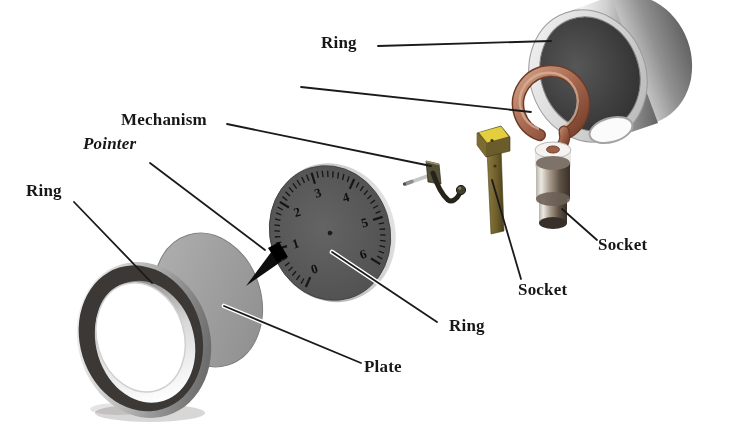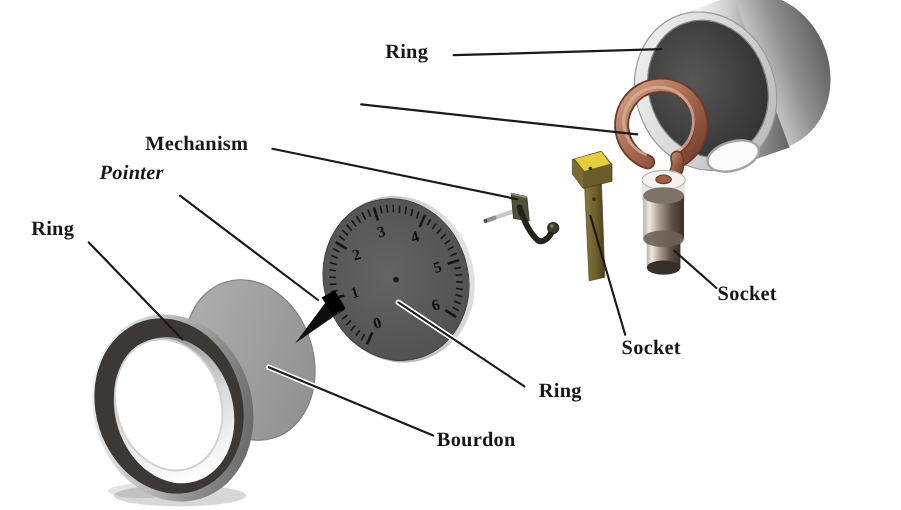--- a/index.html
+++ b/index.html
@@ -229,17 +229,17 @@
     <line x1="492" y1="180" x2="521" y2="279"></line>
     <line x1="562" y1="209" x2="597" y2="240"></line>
   </g>
 </svg>
 
   <div class="lbl l-case">Ring</div>
   <div class="lbl l-mechanism">Mechanism</div>
   <div class="lbl l-pointer">Pointer</div>
   <div class="lbl l-ring">Ring</div>
   <div class="lbl l-dial">Ring</div>
-  <div class="lbl l-window">Bourdon</div>
+  <div class="lbl l-window">Plate</div>
   <div class="lbl l-plate">Socket</div>
   <div class="lbl l-socket">Socket</div>
 
 </div>
 
 </body></html>

